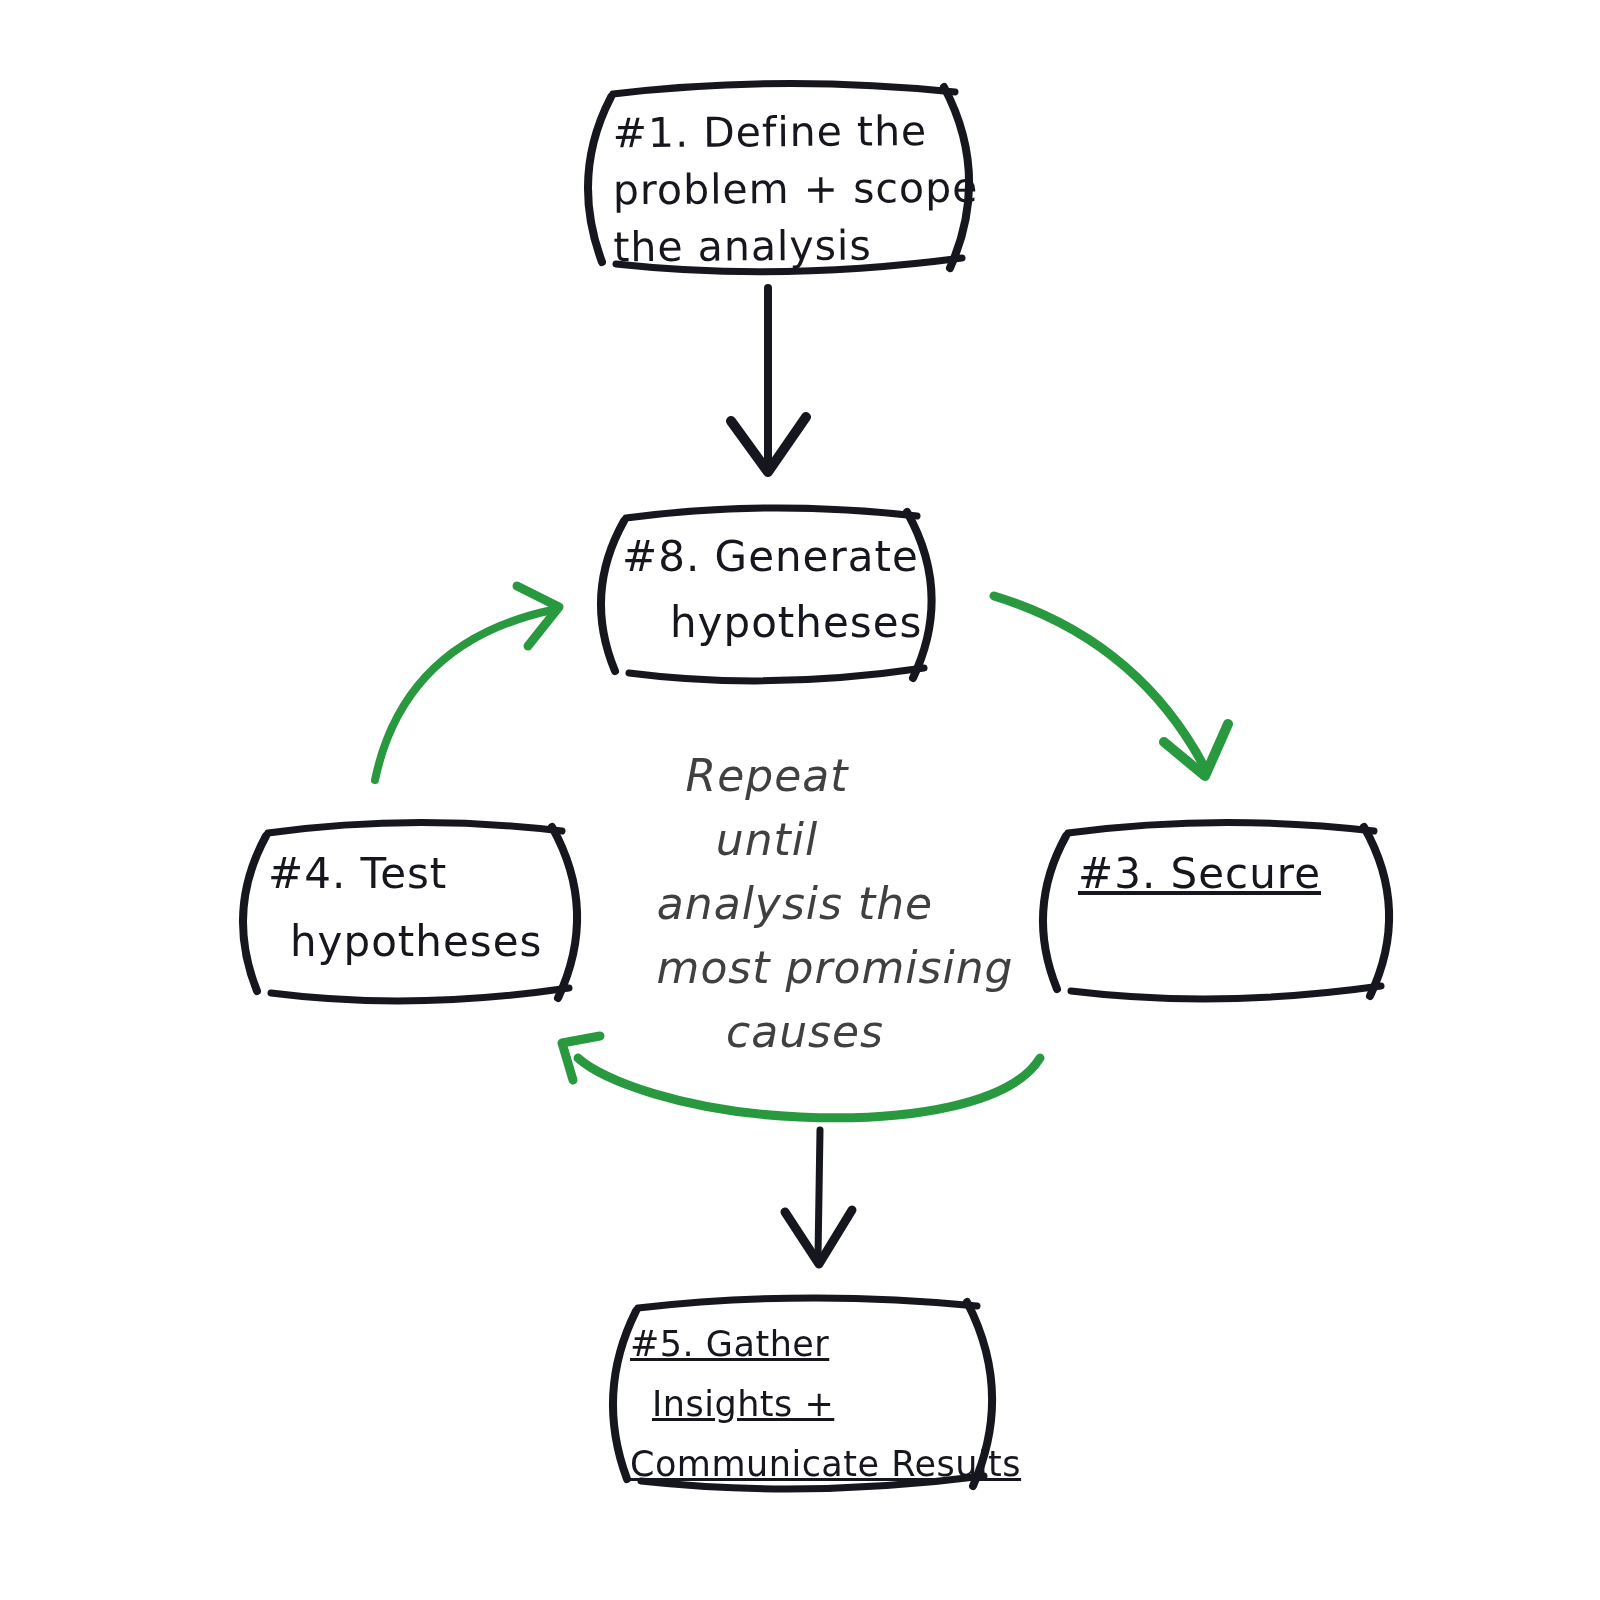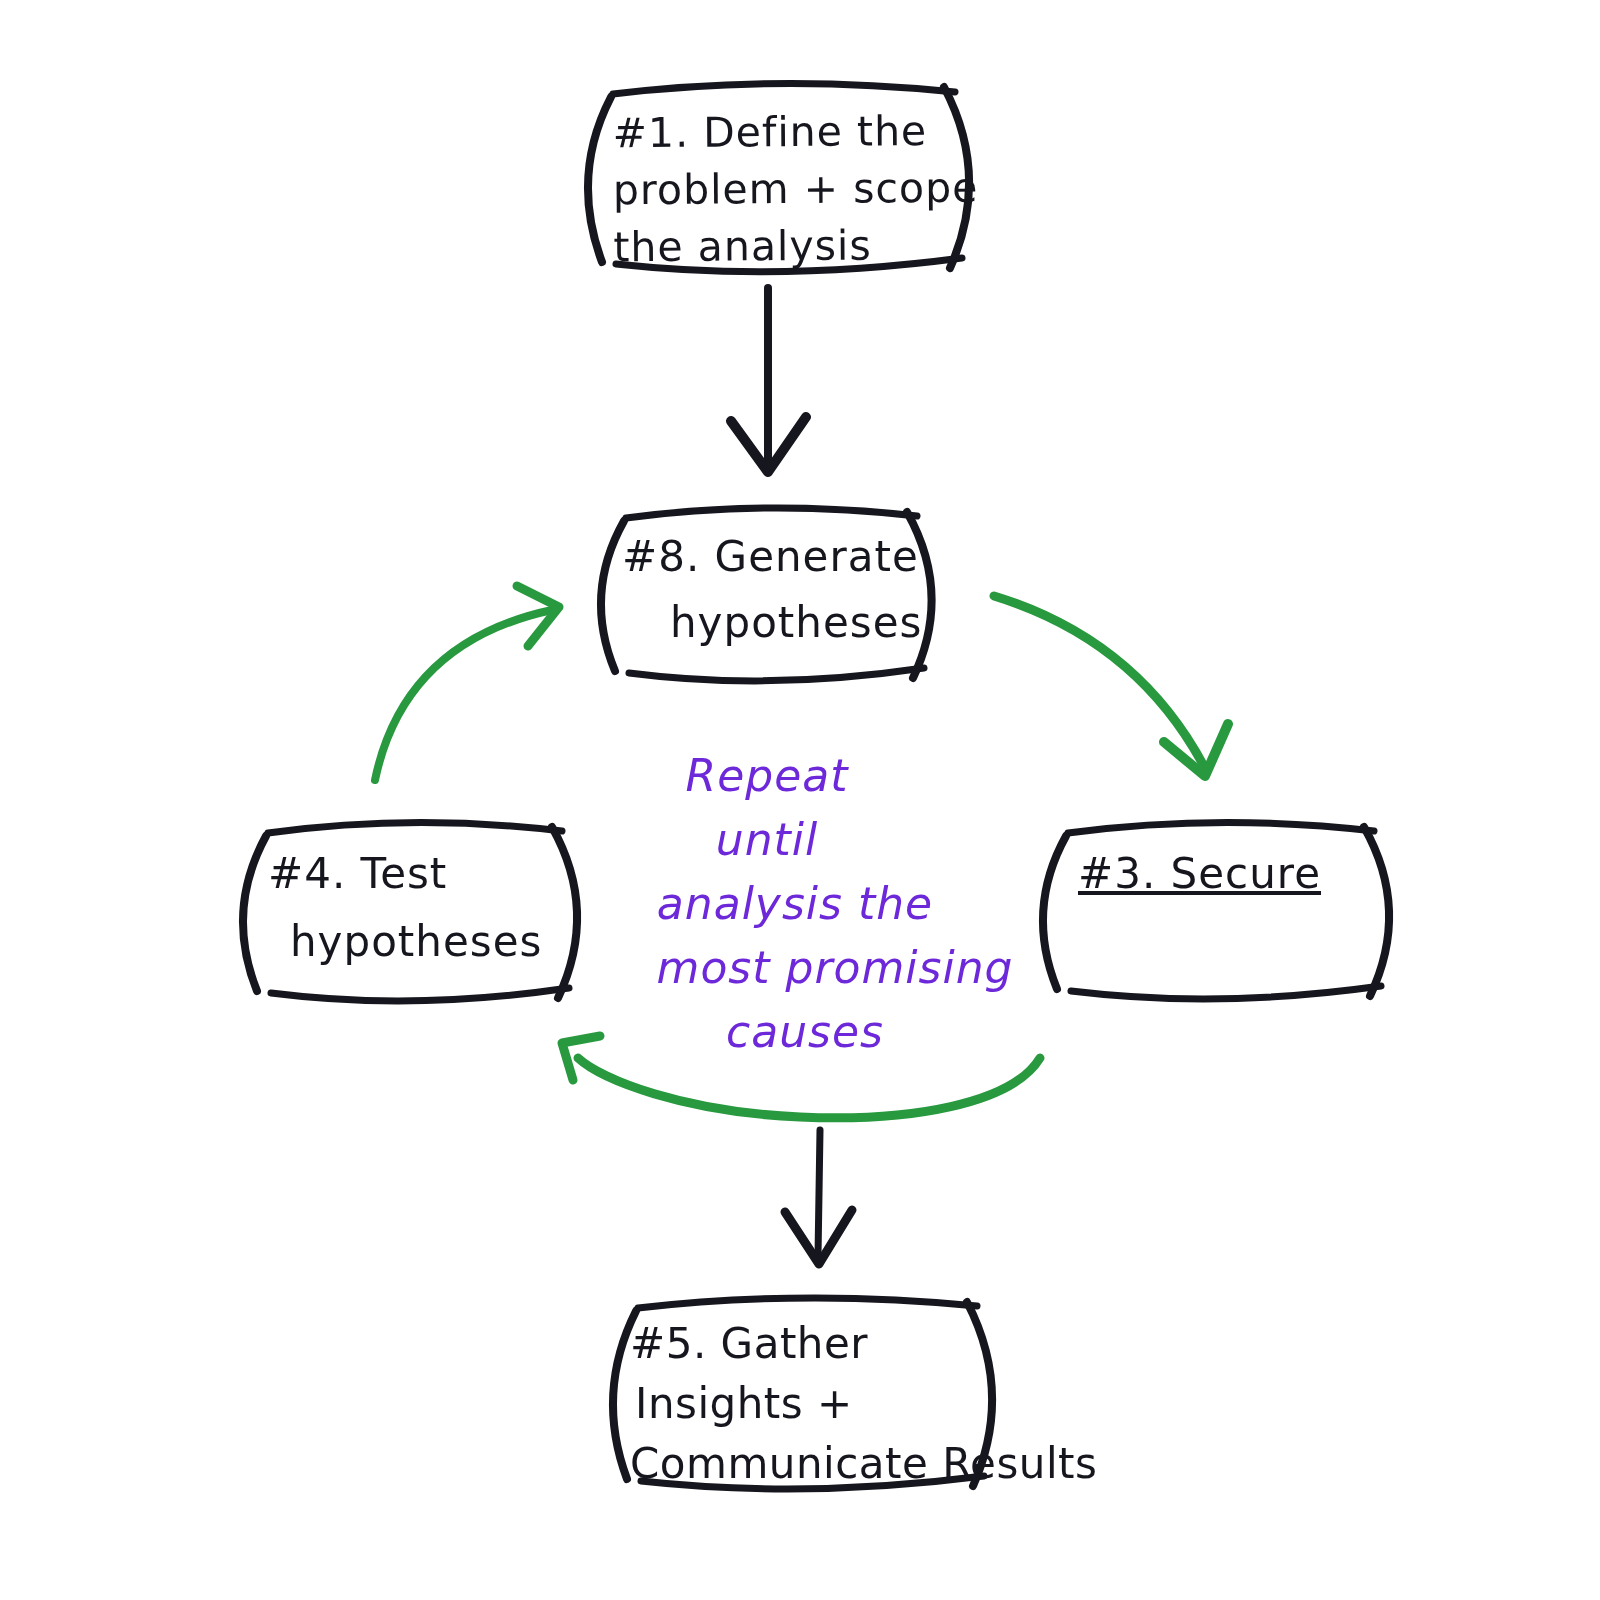--- a/index.html
+++ b/index.html
@@ -19,30 +19,30 @@
     font-weight:500;
   }
   .box-label .line{white-space:nowrap;}
   #t1{left:613px;top:104px;font-size:41px;line-height:57px;transform:rotate(-0.4deg);}
   #t2{left:622px;top:524px;font-size:42px;line-height:66px;}
   #t2 .line:nth-child(2){margin-left:48px;}
   #t3{left:1078px;top:840px;font-size:42px;line-height:68px;text-decoration:underline;}
   #t3 .line:nth-child(2){margin-left:-8px;}
   #t4{left:268px;top:840px;font-size:42px;line-height:68px;}
   #t4 .line:nth-child(2){margin-left:22px;}
-  #t5{left:630px;top:1314px;font-size:42px;line-height:60px;letter-spacing:0.5px;}
-  #t5 .line:nth-child(2){margin-left:5px;}
+  #t5{left:630px;top:1314px;font-size:35px;line-height:60px;letter-spacing:0.5px;text-decoration:underline;}
+  #t5 .line:nth-child(2){margin-left:22px;}
   #note{
     position:absolute;
     left:575px;top:744px;width:440px;
     text-align:center;
     font-size:44px;line-height:64px;
     font-style:italic;
     letter-spacing:1px;
-    color:#6d28d9;
+    color:#404040;
   }
   #note .line:nth-child(1){transform:translateX(-28px);}
   #note .line:nth-child(2){transform:translateX(-28px);}
   #note .line:nth-child(4){transform:translateX(40px);}
   #note .line:nth-child(5){transform:translateX(10px);}
 </style>
 </head>
 <body>
 
 <div class="canvas">

